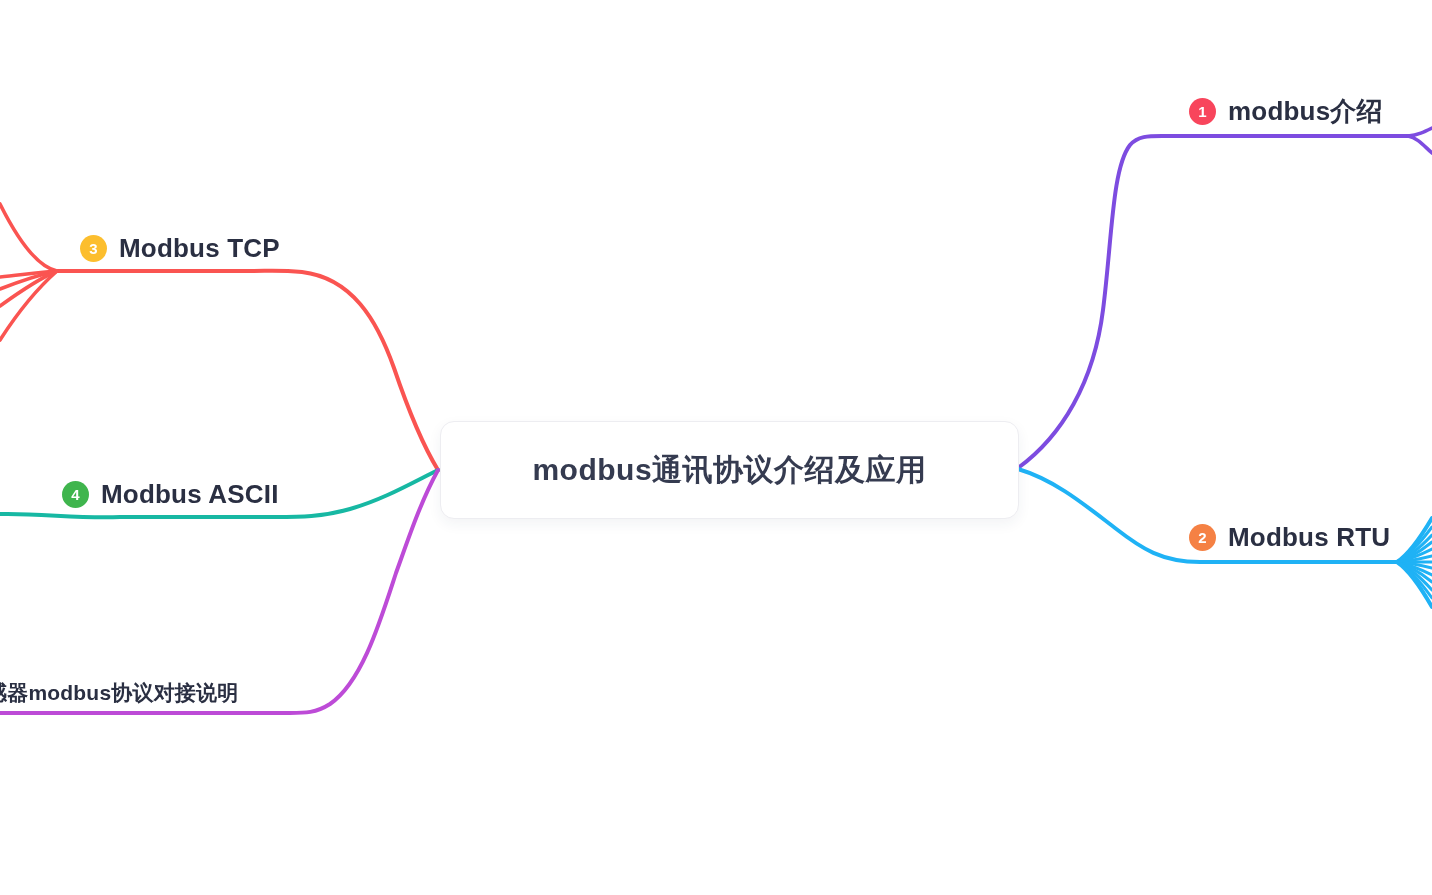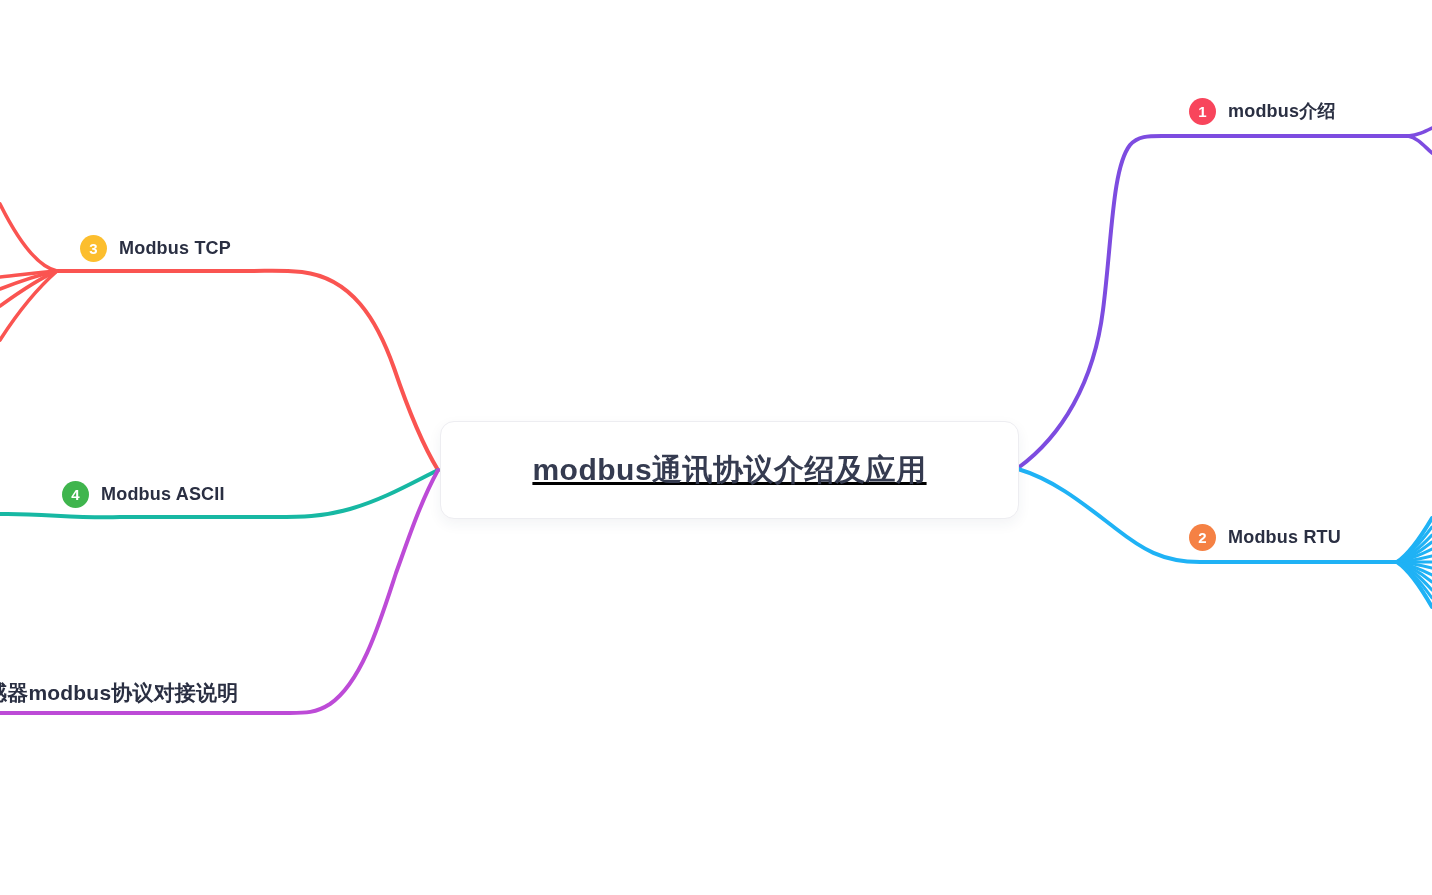--- a/index.html
+++ b/index.html
@@ -11,32 +11,32 @@
   #edges{position:absolute;left:0;top:0;width:1432px;height:895px;}
   #edges path{fill:none;stroke-linecap:round;stroke-linejoin:round;}
   .edge-main{stroke-width:4;}
   .edge-child{stroke-width:3.6;}
   .fan-line{stroke-width:3;}
   .node{
     position:absolute;display:flex;align-items:center;gap:12px;
     height:30px;white-space:nowrap;cursor:default;
   }
   .node-label{
-    font-size:18px;font-weight:600;color:#2a2f42;letter-spacing:0.2px;
+    font-size:26px;font-weight:600;color:#2a2f42;letter-spacing:0.2px;
   }
   .badge{
     width:27px;height:27px;border-radius:50%;flex:0 0 27px;
     display:flex;align-items:center;justify-content:center;
     color:#ffffff;font-size:15px;font-weight:700;
   }
   .central-card{
     position:absolute;left:440px;top:421px;width:577px;height:96px;
     background:#ffffff;border:1px solid #ededf1;border-radius:14px;
     box-shadow:0 5px 14px rgba(40,50,80,0.06);
-    display:flex;align-items:center;justify-content:center;text-decoration:underline;
+    display:flex;align-items:center;justify-content:center;
   }
   .central-label{
     font-size:30px;font-weight:600;color:#353b50;letter-spacing:0.5px;
   }
   .node-clipped .node-label{font-size:21px;}
 </style>
 </head>
 <body>
 
 <svg id="edges" viewBox="0 0 1432 895">

